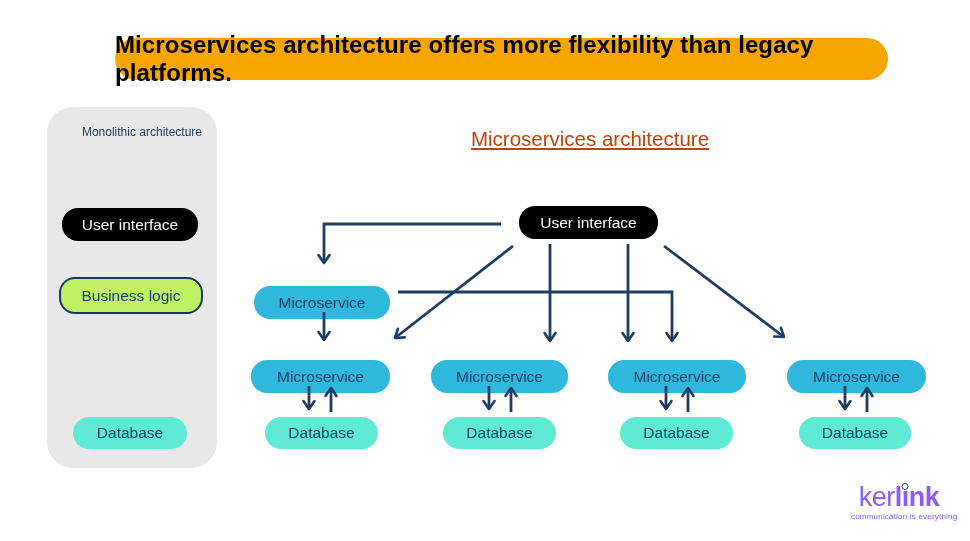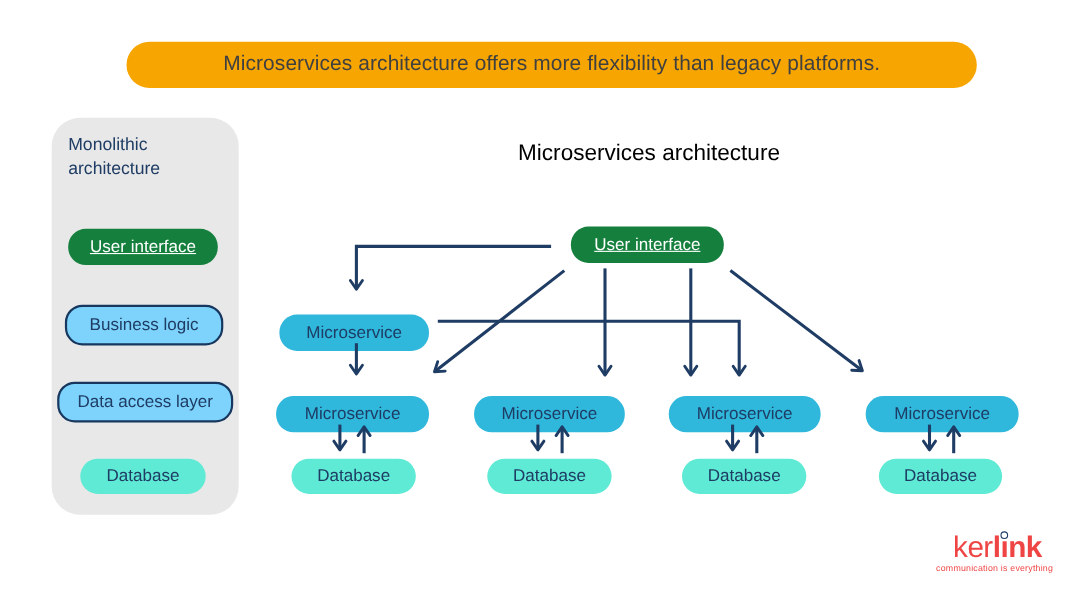--- a/index.html
+++ b/index.html
@@ -2,62 +2,62 @@
 <html><head>
 <meta charset="utf-8">
 <style>
   html,body{margin:0;padding:0;background:#ffffff;}
   body{font-family:"Liberation Sans","DejaVu Sans",sans-serif;}
   .canvas{position:relative;width:970px;height:541px;background:#ffffff;overflow:hidden;}
 
   
   .banner{position:absolute;left:115px;top:38px;width:773px;height:42px;
     background:#F7A500;border-radius:21px;display:flex;align-items:center;justify-content:center;}
-  .banner span{color:#404040;font-weight:normal;font-size:19px;letter-spacing:.1px;}
+  .banner span{color:#000000;font-weight:bold;font-size:24px;letter-spacing:.1px;}
 
   
   .panel{position:absolute;left:47px;top:107px;width:170px;height:361px;
     background:#E8E8E8;border-radius:26px;}
-  .panel-title{position:absolute;left:15px;top:14px;width:140px;text-align:left;
-    color:#1E3C64;font-size:16px;line-height:22px;}
+  .panel-title{position:absolute;left:15px;top:14px;width:140px;text-align:right;
+    color:#1E3C64;font-size:12px;line-height:22px;}
 
   
   .node{position:absolute;display:flex;align-items:center;justify-content:center;
     font-size:15.5px;color:#1E3C64;border-radius:16px;white-space:nowrap;}
-  .orange{background:#15803d;color:#ffffff;text-decoration:underline;}
+  .orange{background:#000000;color:#ffffff;}
   .blue{background:#2FB8DC;margin-top:12px;}
   .green{background:#5eead4;}
-  .outline{background:#7dd3fc;border:2.5px solid #17375E;}
+  .outline{background:#bef264;border:2.5px solid #17375E;}
 
   
   .p-ui {left:62px;top:208px;width:136px;height:33px;}
   .p-bl {left:59px;top:277px;width:140px;height:33px;}
   .p-dal{left:52px;top:347px;width:156px;height:33px;}
   .p-db {left:73px;top:417px;width:114px;height:32px;}
 
   
   .ms-title{position:absolute;left:380px;top:127px;width:420px;text-align:center;
-    color:#000000;font-size:20.5px;}
+    color:#c2410c;font-size:20.5px;text-decoration:underline;}
 
   
   .ui-r {left:519px;top:206px;width:139px;height:33px;}
   .ms-r1{left:254px;top:274px;width:136px;height:33px;}
   .ms2-1{left:251px;top:348px;width:139px;height:33px;}
   .ms2-2{left:431px;top:348px;width:137px;height:33px;}
   .ms2-3{left:608px;top:348px;width:138px;height:33px;}
   .ms2-4{left:787px;top:348px;width:139px;height:33px;}
   .db-1{left:265px;top:417px;width:113px;height:32px;}
   .db-2{left:443px;top:417px;width:113px;height:32px;}
   .db-3{left:620px;top:417px;width:113px;height:32px;}
   .db-4{left:799px;top:417px;width:112px;height:32px;}
 
   svg.arrows{position:absolute;left:0;top:0;pointer-events:none;}
 
   
-  .logo{position:absolute;right:23px;top:484px;width:96px;text-align:right;color:#ef4444;}
+  .logo{position:absolute;right:23px;top:484px;width:96px;text-align:center;color:#8b5cf6;}
   .logo .word{font-size:27px;line-height:27px;letter-spacing:-0.5px;white-space:nowrap;}
   .logo .lite{font-weight:400;}
   .logo .bold{font-weight:700;}
   .logo .iwrap{position:relative;display:inline-block;}
   .logo .ring{position:absolute;left:50%;top:-1px;transform:translateX(-50%);
     width:5px;height:5px;border:1.6px solid #1F3C64;border-radius:50%;}
   .logo .tagline{font-size:8px;letter-spacing:.2px;margin-top:1px;white-space:nowrap;}
 </style>
 </head>
 <body>
@@ -66,21 +66,20 @@
 
   <div class="banner">
     <span>Microservices architecture offers more flexibility than legacy platforms.</span>
   </div>
 
   <div class="panel">
     <div class="panel-title">Monolithic architecture</div>
   </div>
   <div class="node orange p-ui">User interface</div>
   <div class="node outline p-bl">Business logic</div>
-  <div class="node outline p-dal">Data access layer</div>
   <div class="node green p-db">Database</div>
 
   <div class="ms-title">Microservices architecture</div>
 
   <div class="node orange ui-r">User interface</div>
   <div class="node blue ms-r1">Microservice</div>
   <div class="node blue ms2-1">Microservice</div>
   <div class="node blue ms2-2">Microservice</div>
   <div class="node blue ms2-3">Microservice</div>
   <div class="node blue ms2-4">Microservice</div>

